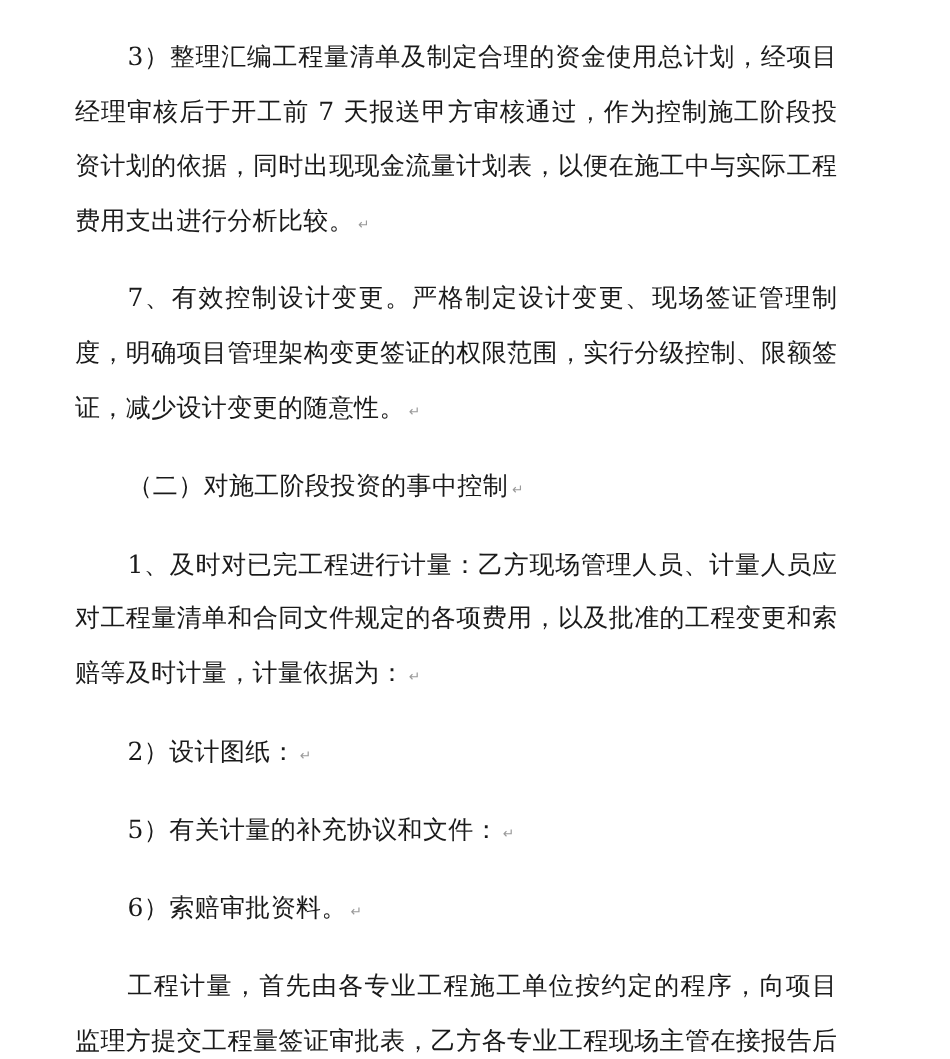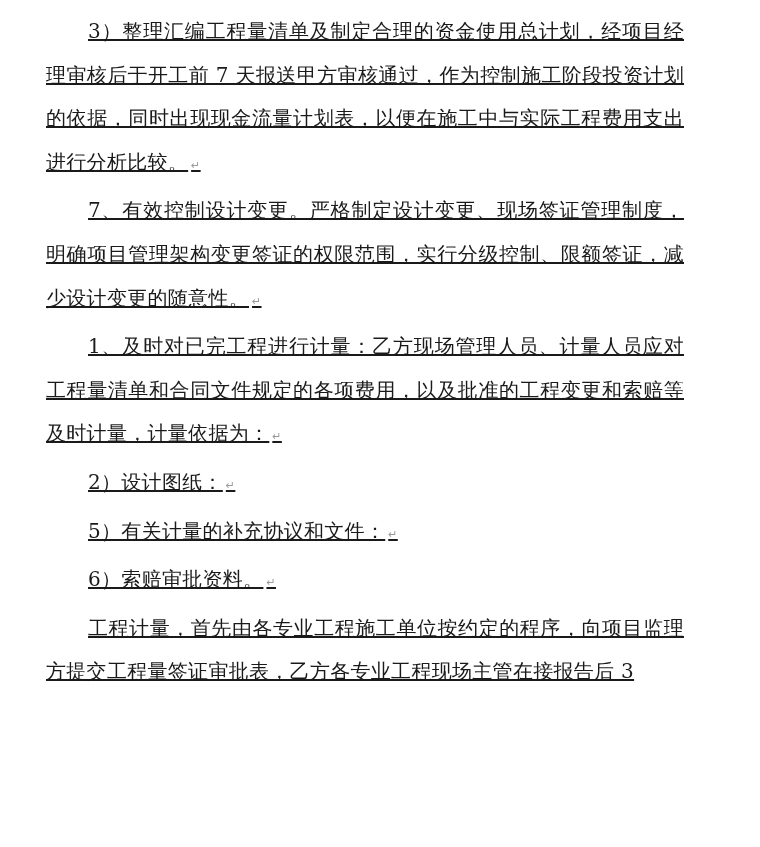--- a/index.html
+++ b/index.html
@@ -3,29 +3,30 @@
 <meta charset="utf-8">
 <style>
   html, body { margin: 0; padding: 0; background: #ffffff; }
   body { width: 760px; height: 847px; overflow: hidden; position: relative; }
   .doc {
     position: absolute; left: 44px; top: 8px; width: 642px;
     font-family: "DejaVu Serif", "Liberation Serif", serif;
     font-size: 20px; color: #1a1a1a; line-height: 43.6px;
     letter-spacing: 0.3px;
   }
-  .p { margin: 2px; text-align: justify; text-align-last: left; text-decoration: underline; }
+  .p { margin: 16px; text-align: justify; text-align-last: left; }
   .indent { text-indent: 42px; }
   .sub { padding-left: 42px; }
   .mark { color: #9a9a9a; font-size: 11px; font-family: "DejaVu Sans", sans-serif; margin-left: 3px; }
 </style>
 </head>
 <body>
 
 <div class="doc">
   <p class="p indent"><span>3）整理汇编工程量清单及制定合理的资金使用总计划，经项目经理审核后于开工前 7 天报送甲方审核通过，作为控制施工阶段投资计划的依据，同时出现现金流量计划表，以便在施工中与实际工程费用支出进行分析比较。</span><span class="mark">↵</span></p>
   <p class="p indent"><span>7、有效控制设计变更。严格制定设计变更、现场签证管理制度，明确项目管理架构变更签证的权限范围，实行分级控制、限额签证，减少设计变更的随意性。</span><span class="mark">↵</span></p>
+  <p class="p indent"><span>（二）对施工阶段投资的事中控制</span><span class="mark">↵</span></p>
   <p class="p indent"><span>1、及时对已完工程进行计量：乙方现场管理人员、计量人员应对工程量清单和合同文件规定的各项费用，以及批准的工程变更和索赔等及时计量，计量依据为：</span><span class="mark">↵</span></p>
   <p class="p sub"><span>2）设计图纸：</span><span class="mark">↵</span></p>
   <p class="p sub"><span>5）有关计量的补充协议和文件：</span><span class="mark">↵</span></p>
   <p class="p sub"><span>6）索赔审批资料。</span><span class="mark">↵</span></p>
   <p class="p indent"><span>工程计量，首先由各专业工程施工单位按约定的程序，向项目监理方提交工程量签证审批表，乙方各专业工程现场主管在接报告后 3</span><span class="mark"></span></p>
 </div>
 
 </body></html>

